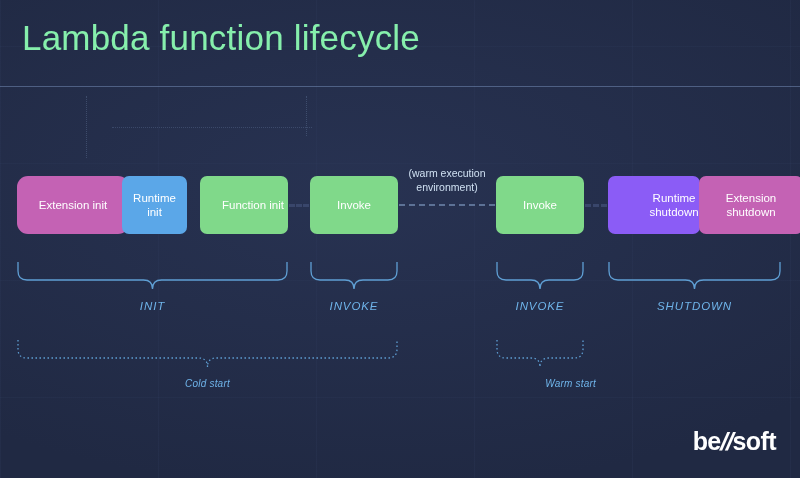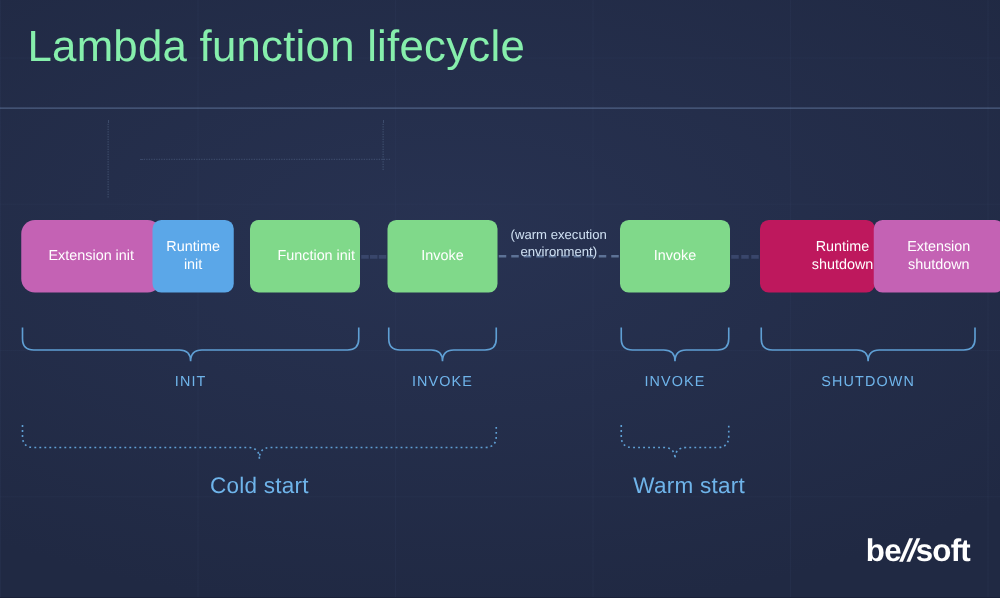--- a/index.html
+++ b/index.html
@@ -96,37 +96,37 @@
   }
   
   .warm-caption {
     position: absolute;
     top: 166px;
     width: 130px;
     text-align: center;
     color: #cfe0f2;
     font-size: 10.5px;
     line-height: 14px;
-    margin-top: 15px;
   }
   
   .brace-svg {
     position: absolute;
     overflow: visible;
   }
   .brace-label {
     position: absolute;
     text-align: center;
     color: #6fb4ea;
     font-size: 11.5px;
     letter-spacing: 0.9px;
     white-space: nowrap;
+    font-style: italic;
   }
   .brace-label.big {
-    font-size: 18px;
+    font-size: 10px;
     letter-spacing: 0.2px;
   }
   
   .logo {
     position: absolute;
     right: 24px;
     bottom: 22px;
     font-size: 25px;
     font-weight: bold;
     color: #ffffff;
@@ -173,21 +173,21 @@
       <div class="box" style="left: 310px; width: 88px; background: rgb(128, 217, 138);">
         <div>
           <span>Invoke</span>
         </div>
       </div>
       <div class="box" style="left: 496px; width: 88px; background: rgb(128, 217, 138);">
         <div>
           <span>Invoke</span>
         </div>
       </div>
-      <div class="box" style="left: 608px; width: 92px; background: #be185d; padding-left: 44px;">
+      <div class="box" style="left: 608px; width: 92px; background: #8b5cf6; padding-left: 44px;">
         <div>
           <span>Runtime</span>
           <span>shutdown</span>
         </div>
       </div>
       <div class="box" style="left: 699px; width: 104px; background: rgb(196, 98, 180);">
         <div>
           <span>Extension</span>
           <span>shutdown</span>
         </div>

